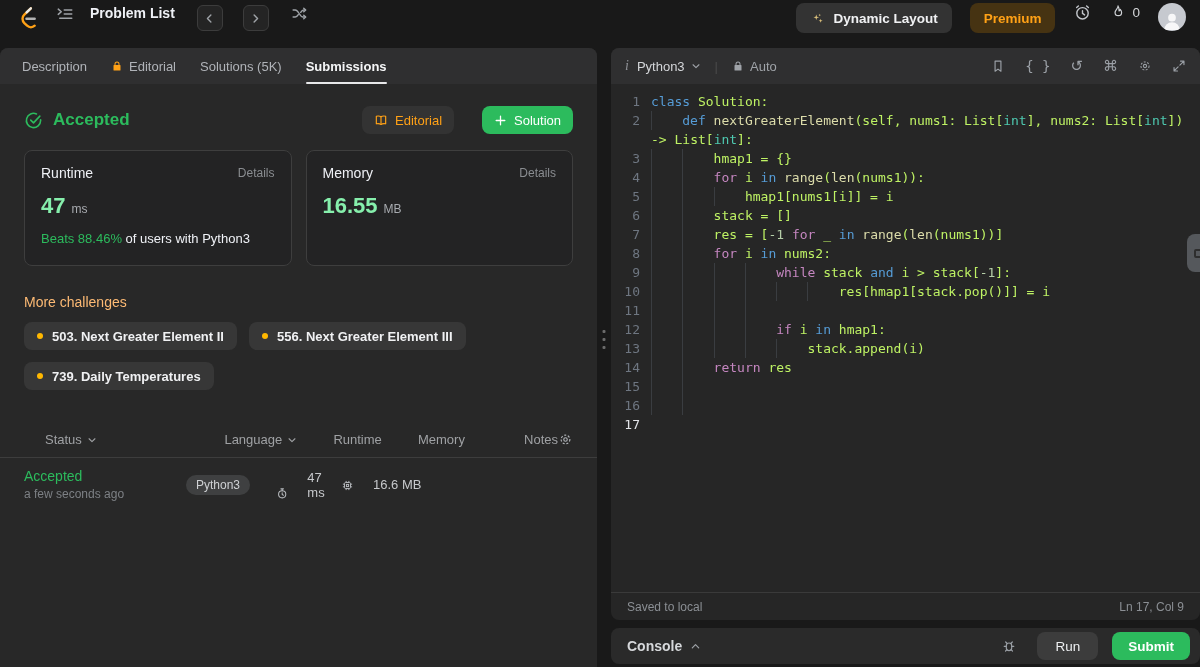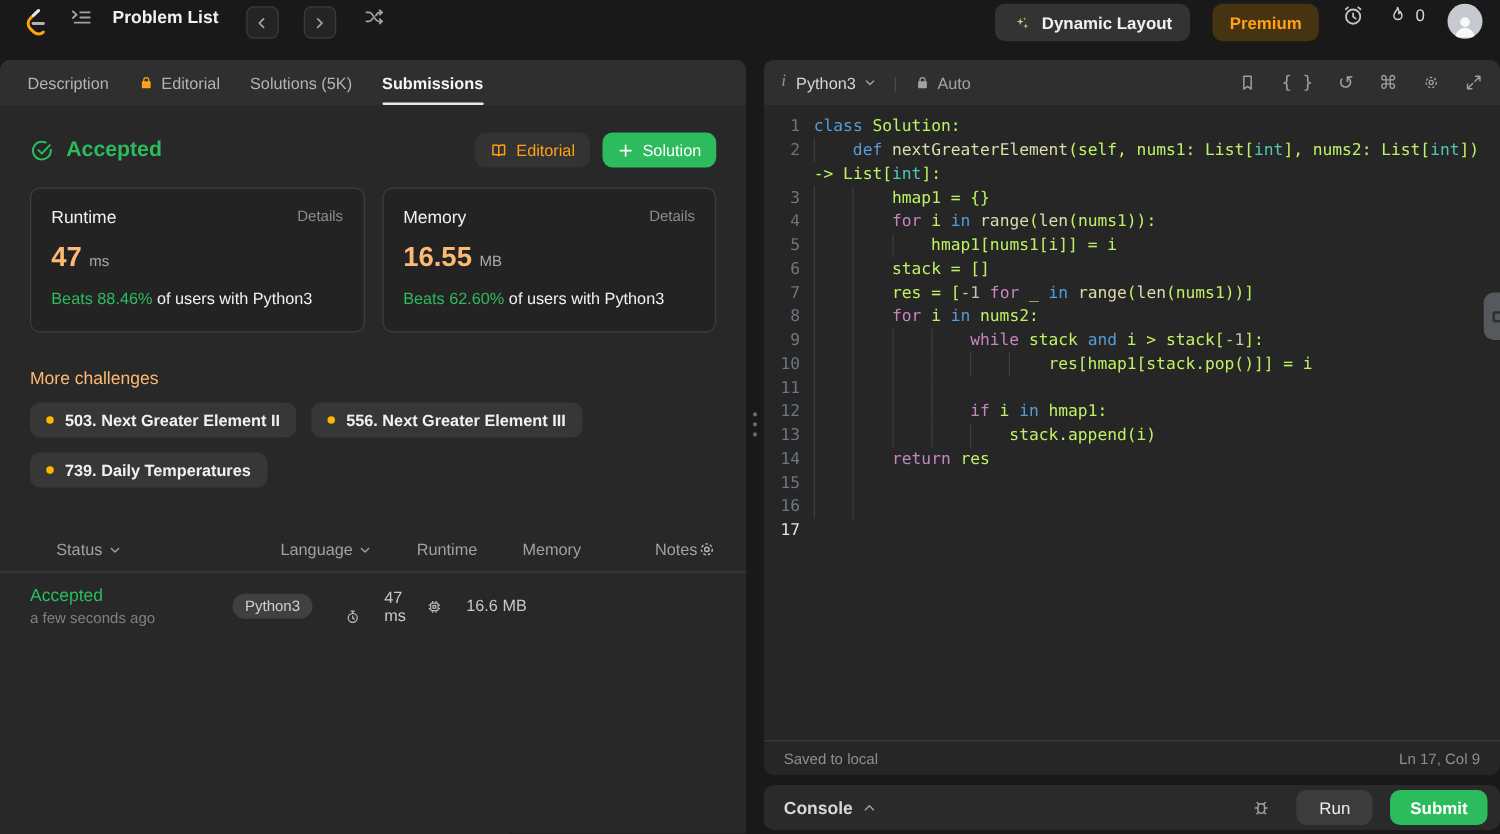--- a/index.html
+++ b/index.html
@@ -43,29 +43,29 @@
   .tab.active { color:#f5f6f7; font-weight:600; }
   .tab.active::after { content:""; position:absolute; left:12px; right:12px; bottom:0; height:2px; background:#e8e9ea; border-radius:1px; }
   .lock-sm { color:#ffa116; display:flex; }
 
   .result-row { display:flex; justify-content:space-between; align-items:center; padding:22px 24px 0; }
   .accepted-h { display:flex; align-items:center; gap:10px; color:#2cbb5d; font-size:17px; font-weight:600; }
   .res-btns { display:flex; gap:10px; }
   .editorial-btn { display:flex; align-items:center; gap:7px; background:#333333; border-radius:8px; height:28px;
                    padding:0 12px; font-size:13px; font-weight:500; color:#ffa116; cursor:pointer; }
   .solution-btn { display:flex; align-items:center; gap:7px; background:#2cbb5d; border-radius:8px; height:28px;
-                  padding:0 12px; font-size:13px; font-weight:500; color:#ffffff; cursor:pointer; }
+                  padding:0 12px; font-size:13px; font-weight:500; color:#ffffff; cursor:pointer;margin-left:18px; }
 
   .cards-row { display:flex; gap:14px; padding:16px 24px 0; }
   .card { flex:1; background:#232324; border:1px solid #3e3e3e; border-radius:8px; padding:14px 16px; height:116px; cursor:pointer; }
   .card-top { display:flex; justify-content:space-between; align-items:center; }
   .card-title { font-size:14px; color:#eff1f6; }
   .card-details { font-size:12px; color:#8a8d91; cursor:pointer; }
   .card-val { margin-top:12px; display:flex; align-items:baseline; gap:6px; }
-  .val-big { font-size:22px; font-weight:700; color:#fdba74; }
+  .val-big { font-size:22px; font-weight:700; color:#86efac; }
   .val-unit { font-size:12px; color:#a8abb0; }
   .card-beats { margin-top:12px; font-size:13px; color:#eff1f6; }
   .beats-green { color:#2cbb5d; }
 
   .mc-label { padding:28px 24px 0; font-size:14px; color:#fdba74; }
   .chips { display:flex; flex-wrap:wrap; gap:12px; padding:12px 24px 0; max-width:500px; }
   .chip { display:flex; align-items:center; gap:9px; background:#373737; border-radius:8px; height:28px;
           padding:0 13px; font-size:13px; font-weight:600; color:#f0f1f3; cursor:pointer; }
   .chip-dot { width:6px; height:6px; border-radius:50%; background:#ffb800; }
 
@@ -261,24 +261,20 @@
           </div>
         </div>
         <div class="card">
           <div class="card-top">
             <span class="card-title">Memory</span>
             <span class="card-details">Details</span>
           </div>
           <div class="card-val">
             <span class="val-big">16.55</span>
             <span class="val-unit">MB</span>
-          </div>
-          <div class="card-beats">
-            <span class="beats-green">Beats 62.60%</span>
-            <span>of users with Python3</span>
           </div>
         </div>
       </div>
 
       <div class="mc-label">More challenges</div>
       <div class="chips">
         <span class="chip">
           <i class="chip-dot"></i>
           <span>503. Next Greater Element II</span>
         </span>

